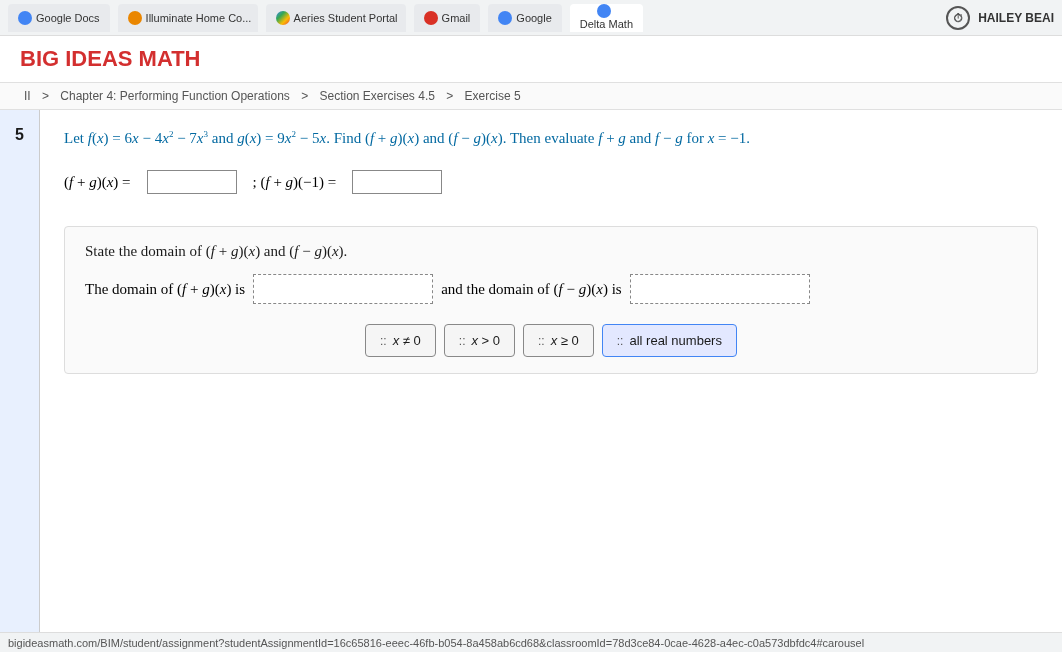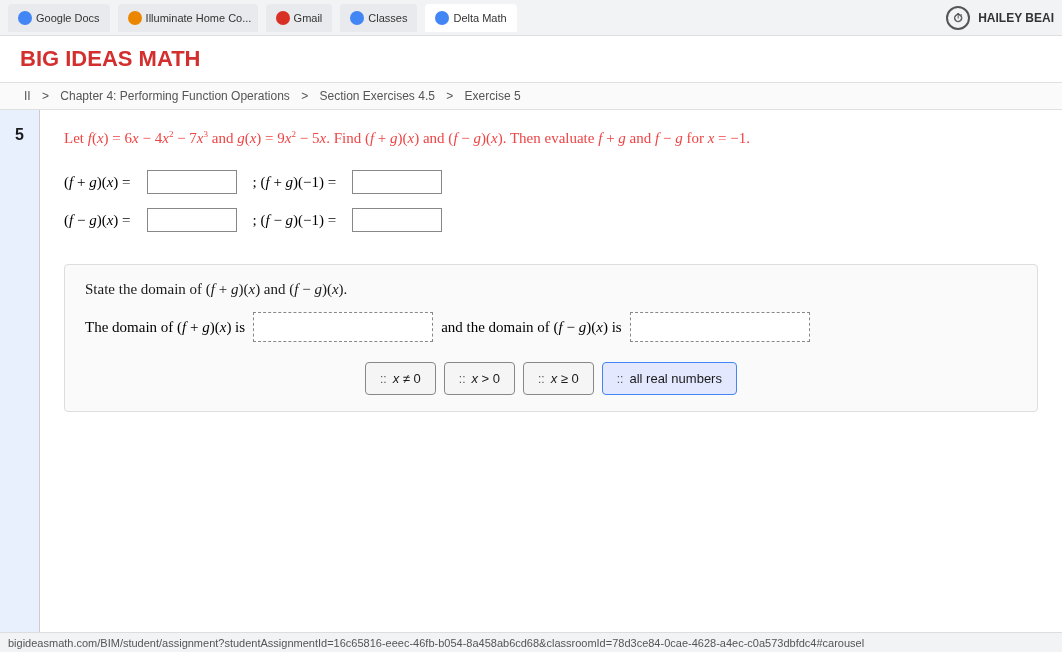--- a/index.html
+++ b/index.html
@@ -32,20 +32,21 @@
       border-radius: 4px 4px 0 0;
       font-size: 11px;
       color: #333;
       white-space: nowrap;
       overflow: hidden;
       max-width: 140px;
       text-overflow: ellipsis;
     }
     .tab-item.active {
       background: #fff;
+      flex-direction: column;
     }
     .tab-dot {
       width: 14px;
       height: 14px;
       border-radius: 50%;
       margin-right: 4px;
       flex-shrink: 0;
     }
     .tab-dot.blue { background: #4285f4; }
     .tab-dot.orange { background: #ea8600; }
@@ -128,21 +129,21 @@
       flex: 1;
       padding: 16px 24px;
       overflow-y: auto;
     }
 
     
     .problem-statement {
       font-size: 13.5px;
       line-height: 1.6;
       margin-bottom: 20px;
-      color: #ef4444;
+      color: #0369a1;
     }
 
     
     .answer-row {
       display: flex;
       align-items: center;
       margin-bottom: 14px;
       font-size: 14px;
       gap: 16px;
     }
@@ -247,26 +248,30 @@
 <div class="browser-bar">
   <div class="tab-item">
     <div class="tab-dot blue"></div>
     <span>Google Docs</span>
   </div>
   <div class="tab-item">
     <div class="tab-dot orange"></div>
     <span>Illuminate Home Co...</span>
   </div>
   <div class="tab-item">
+    <div class="tab-dot multi"></div>
+    <span>Aeries Student Portal</span>
+  </div>
+  <div class="tab-item">
     <div class="tab-dot red"></div>
     <span>Gmail</span>
   </div>
   <div class="tab-item">
     <div class="tab-dot blue"></div>
-    <span>Classes</span>
+    <span>Google</span>
   </div>
   <div class="tab-item active">
     <div class="tab-dot blue"></div>
     <span>Delta Math</span>
   </div>
   <div class="user-area">
     <div class="timer-icon">⏱</div>
     <span>HAILEY BEAI</span>
   </div>
 </div>
@@ -303,30 +308,20 @@
       <span>(<em>f</em> + <em>g</em>)(<em>x</em>) =</span>
       <div class="answer-box">
         <input class="answer-input" type="text" value="" style="">
       </div>
       <span>; (<em>f</em> + <em>g</em>)(−1) =</span>
       <div class="answer-box">
         <input class="answer-input" type="text" value="" style="">
       </div>
     </div>
 
-    <div class="answer-row math-eq">
-      <span>(<em>f</em> − <em>g</em>)(<em>x</em>) =</span>
-      <div class="answer-box">
-        <input class="answer-input" type="text" value="" style="">
-      </div>
-      <span>; (<em>f</em> − <em>g</em>)(−1) =</span>
-      <div class="answer-box">
-        <input class="answer-input" type="text" value="" style="">
-      </div>
-    </div>
 
     <div class="domain-section">
       <div class="domain-title math-eq">
         State the domain of (<em>f</em> + <em>g</em>)(<em>x</em>) and (<em>f</em> − <em>g</em>)(<em>x</em>).
       </div>
 
       <div class="domain-row math-eq">
         <span>The domain of (<em>f</em> + <em>g</em>)(<em>x</em>) is</span>
         <div class="domain-input-box">
           <input class="answer-input" type="text" value="" style="width: 100%; height: 100%; border: none; outline: none; padding: 0px 4px; font-size: 13px;">

